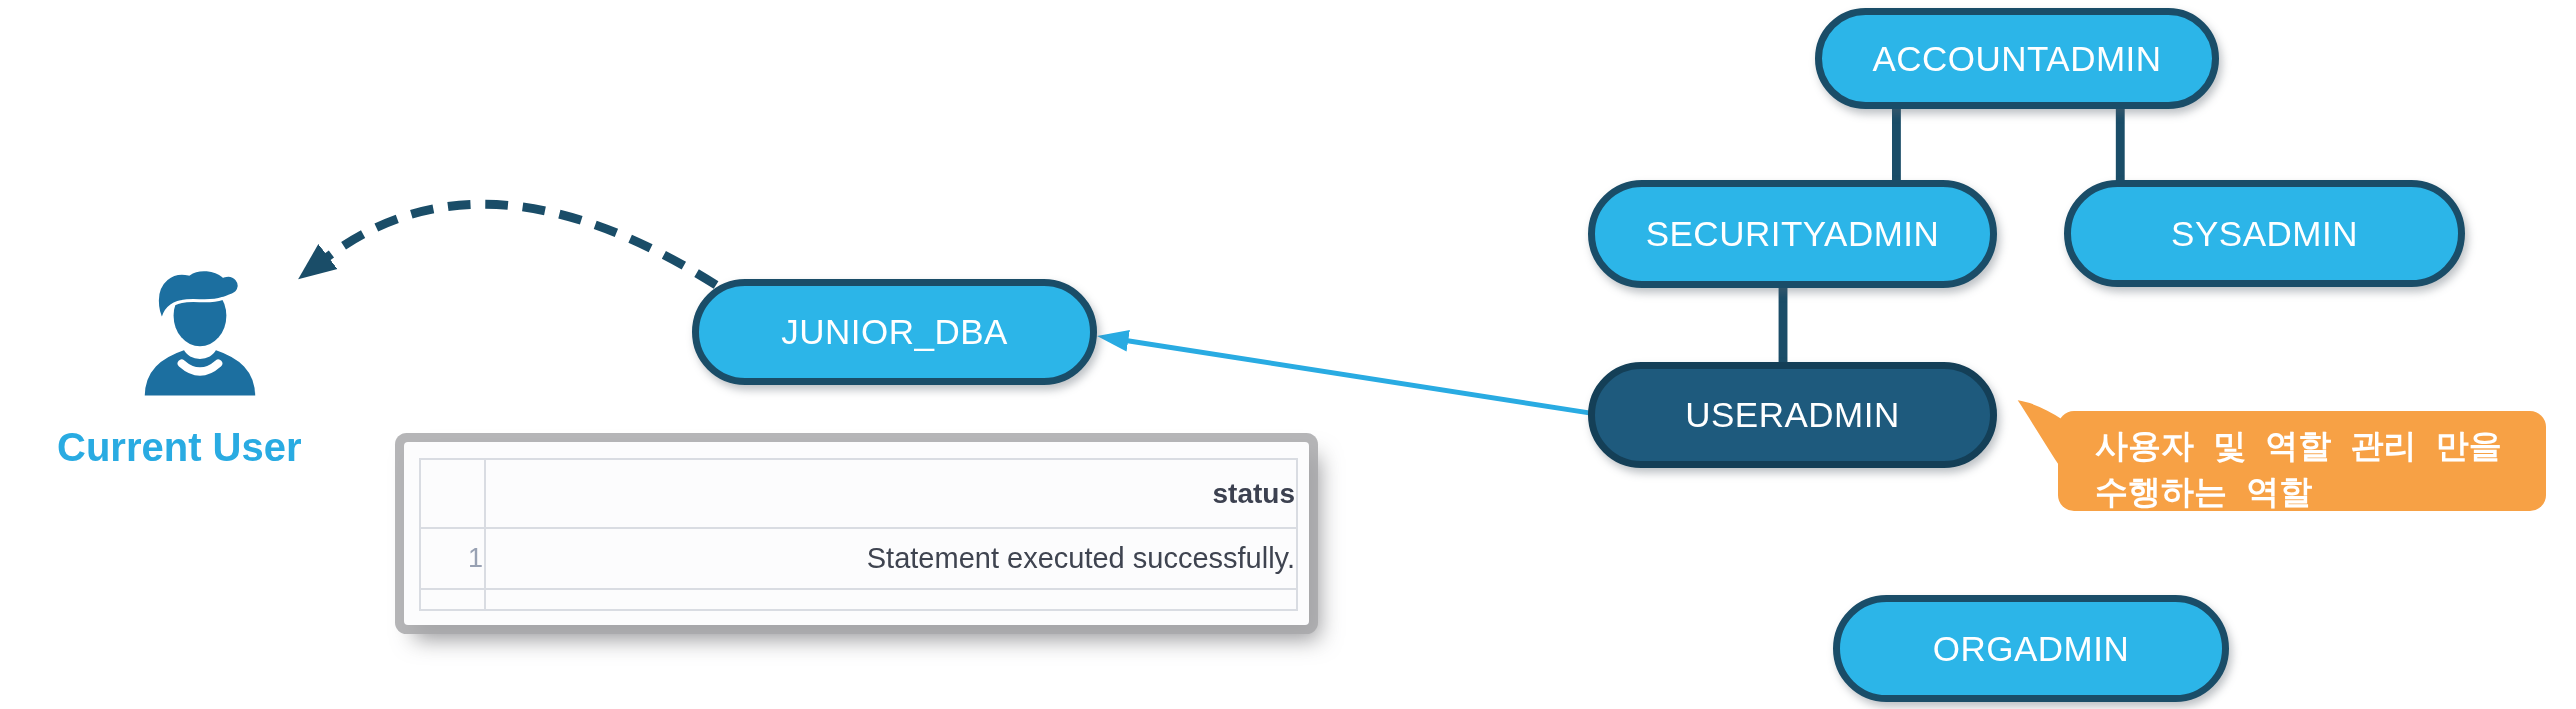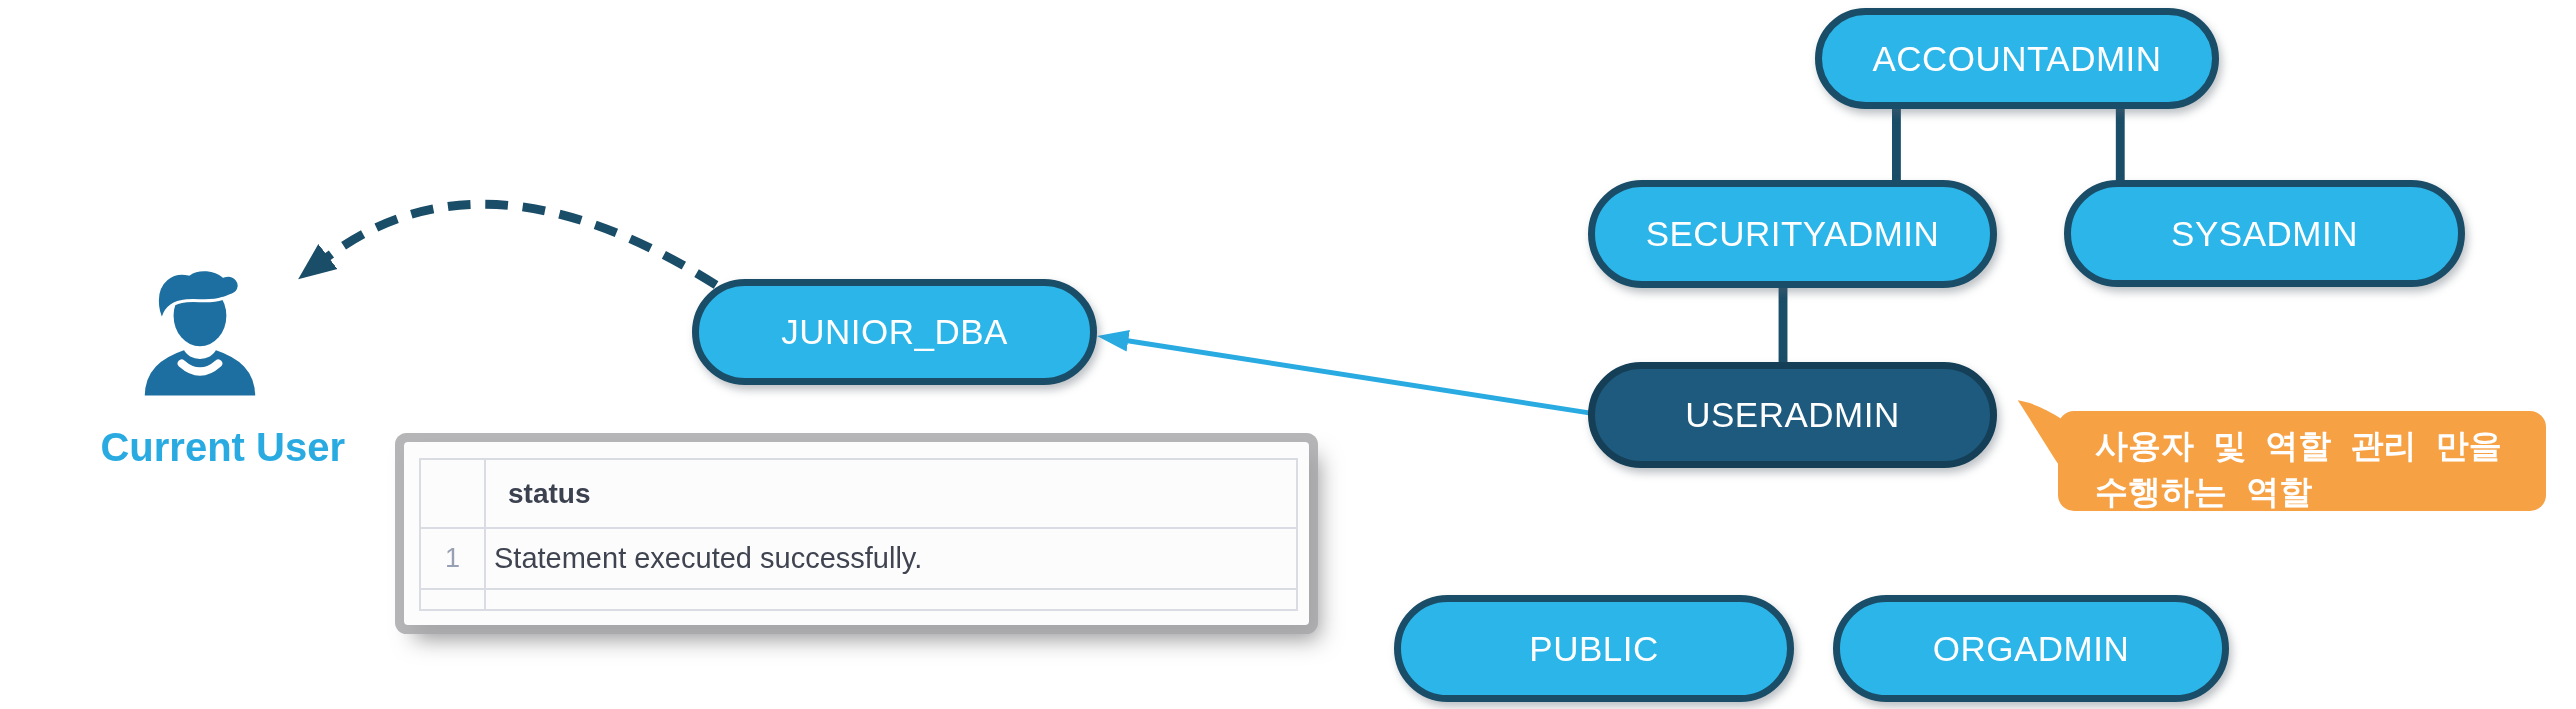--- a/index.html
+++ b/index.html
@@ -34,42 +34,42 @@
   #pill-securityadmin{left:1588px;top:180px;width:409px;height:108px;}
   #pill-sysadmin     {left:2064px;top:180px;width:401px;height:107px;}
   #pill-useradmin    {left:1588px;top:362px;width:409px;height:106px;}
   #pill-junior-dba   {left:692px; top:279px;width:405px;height:106px;}
   #pill-public       {left:1394px;top:595px;width:400px;height:107px;}
   #pill-orgadmin     {left:1833px;top:595px;width:396px;height:107px;}
 
   #person-icon{position:absolute;left:136px;top:265px;z-index:2;}
   #current-user-label{
     position:absolute;left:57px;top:425px;width:288px;z-index:2;
-    text-align:right;font-size:40px;font-weight:bold;color:var(--label-blue);
+    text-align:left;font-size:40px;font-weight:bold;color:var(--label-blue);
   }
 
   #callout-body{
     position:absolute;left:2058px;top:411px;width:488px;height:100px;z-index:2;
     box-sizing:border-box;background:var(--callout-orange);border-radius:16px;
     display:flex;flex-direction:column;justify-content:center;
     padding:15px 20px 0 37px;color:#fff;font-weight:bold;font-size:33px;
     line-height:46px;word-spacing:10px;
   }
 
   #result-shot{
     position:absolute;left:404px;top:442px;width:905px;height:183px;z-index:2;
     background:#FCFCFD;border-radius:4px;
     box-shadow:0 0 0 9px rgba(168,168,170,.85), 10px 14px 22px rgba(95,95,100,.65);
   }
   #result-table{
     position:absolute;left:15px;top:16px;width:879px;
     border-collapse:collapse;table-layout:fixed;
     font-family:"Liberation Sans", sans-serif;
   }
-  #result-table td{border:2px solid var(--grid-line);overflow:hidden;white-space:nowrap;}
+  #result-table td{border:2px solid var(--grid-line);overflow:hidden;white-space:nowrap;text-align:right;}
   #result-table .col-num{width:65px;}
   #result-table .hdr-row td{height:65px;}
   #result-table .data-row td{height:57px;}
   #result-table .empty-row td{height:17px;}
   .hdr-cell{font-weight:bold;font-size:28px;color:#3C4150;padding-left:22px;}
   .num-cell{text-align:center;color:var(--rownum-text);font-size:27px;}
   .data-cell{font-size:29px;color:var(--cell-text);padding-left:8px;}
 </style>
 </head>
 <body>
@@ -105,23 +105,20 @@
   </div>
   <div class="pill" id="pill-sysadmin">
     <span>SYSADMIN</span>
   </div>
   <div class="pill dark" id="pill-useradmin">
     <span>USERADMIN</span>
   </div>
   <div class="pill" id="pill-junior-dba">
     <span>JUNIOR_DBA</span>
   </div>
-  <div class="pill" id="pill-public">
-    <span>PUBLIC</span>
-  </div>
   <div class="pill" id="pill-orgadmin">
     <span>ORGADMIN</span>
   </div>
 
   <svg id="person-icon" width="132" height="134" viewBox="0 0 130 132" xmlns="http://www.w3.org/2000/svg">
     <ellipse cx="63" cy="50" rx="26" ry="30" fill="var(--icon-blue)"></ellipse>
     <path d="M99 27c7-9-2-20-13-16C78 4 62 2 52 9 35 5 21 17 21 35c0 8 2 15 5 20 2-11 9-17 19-19 13-3 26 2 40-3 6-2 11-3 14-6z" fill="var(--icon-blue)" stroke="#fff" stroke-width="3"></path>
     <path d="M7 130c0-27 17-40 41-48 5 12 25 12 30 0 24 8 41 21 41 48z" fill="var(--icon-blue)" stroke="#fff" stroke-width="3"></path>
     <path d="M45 97q18 16 36 0" fill="none" stroke="#fff" stroke-width="8" stroke-linecap="round"></path>
   </svg>

